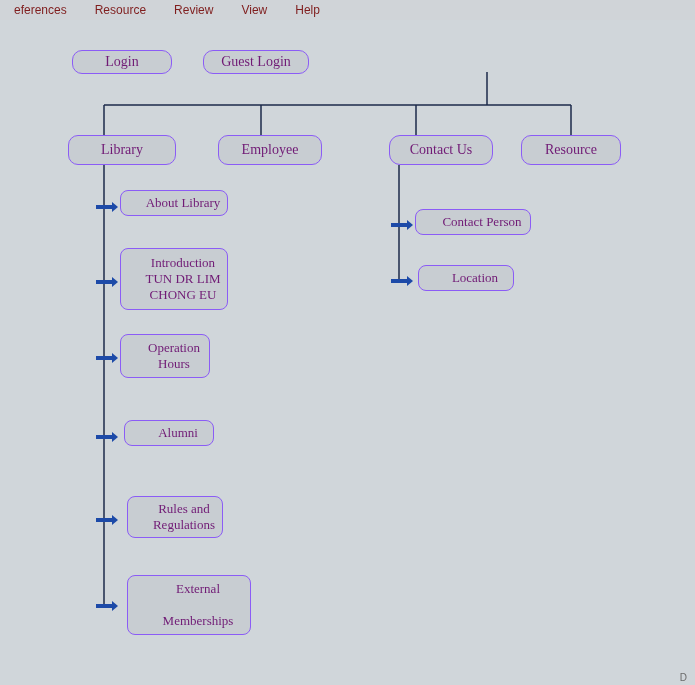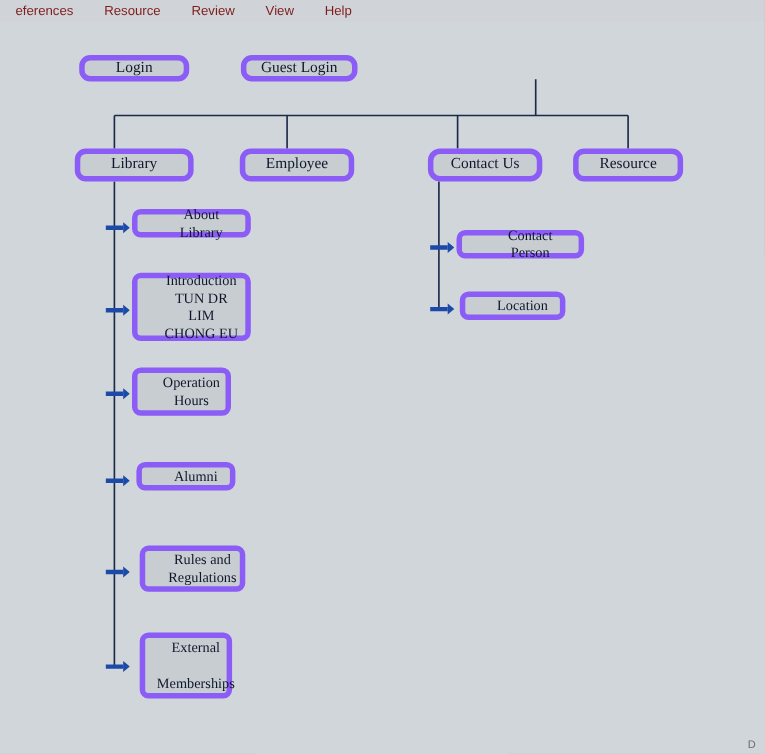--- a/index.html
+++ b/index.html
@@ -28,25 +28,25 @@
   }
   .doc-area {
     position: relative;
     width: 695px;
     height: 665px;
     background: #d0d6da;
   }
   
   .node {
     position: absolute;
-    border: 5px solid #8b5cf6;
+    border: 1px solid #8b5cf6;
     border-radius: 10px;
     background: #c8cdd2;
     font-size: 14px;
-    color: #0f172a;
+    color: #701a75;
     display: flex;
     align-items: center;
     justify-content: center;
     text-align: center;
     padding: 4px 6px;
     box-sizing: border-box;
   }
   .node.highlight {
     background: #b6bcd6;
   }
@@ -106,21 +106,21 @@
       <line x1="571" y1="85" x2="571" y2="115"></line>
 
       <line x1="104" y1="145" x2="104" y2="585"></line>
 
       <line x1="399" y1="145" x2="399" y2="260"></line>
     </g>
   </svg>
 
   <div class="node" style="left:72px; top:30px; width:100px; height:24px;">Login</div>
 
-  <div class="node" style="left:219px; top:30px; width:106px; height:24px;">Guest Login</div>
+  <div class="node" style="left:203px; top:30px; width:106px; height:24px;">Guest Login</div>
 
 
   <div class="node" style="left:68px; top:115px; width:108px; height:30px;">Library</div>
 
   <div class="node" style="left:218px; top:115px; width:104px; height:30px;">Employee</div>
 
   <div class="node" style="left:389px; top:115px; width:104px; height:30px;border-radius:11px;">Contact Us</div>
 
   <div class="node" style="left:521px; top:115px; width:100px; height:30px;">Resource</div>
 
@@ -167,21 +167,21 @@
   </div>
   <div class="node small" style="left:127px; top:476px; width:96px; height:42px; white-space:pre-line;">Rules and
 Regulations</div>
 
   <div class="arrow-icon" style="left:96px; top:580px;">
     <svg viewBox="0 0 22 12">
         <line x1="0" y1="6" x2="16" y2="6" stroke="#1c4aa8" stroke-width="4"></line>
         <polygon points="16,1 22,6 16,11" fill="#1c4aa8"></polygon>
       </svg>
   </div>
-  <div class="node small" style="left:127px; top:555px; width:84px; height:60px; white-space:pre-line;">External
+  <div class="node small" style="left:127px; top:555px; width:124px; height:60px; white-space:pre-line;">External
 
 Memberships</div>
 
   <div class="arrow-icon" style="left:391px; top:199px;">
     <svg viewBox="0 0 22 12">
         <line x1="0" y1="6" x2="16" y2="6" stroke="#1c4aa8" stroke-width="4"></line>
         <polygon points="16,1 22,6 16,11" fill="#1c4aa8"></polygon>
       </svg>
   </div>
   <div class="node small" style="left:415px; top:189px; width:116px; height:26px;">Contact Person</div>

